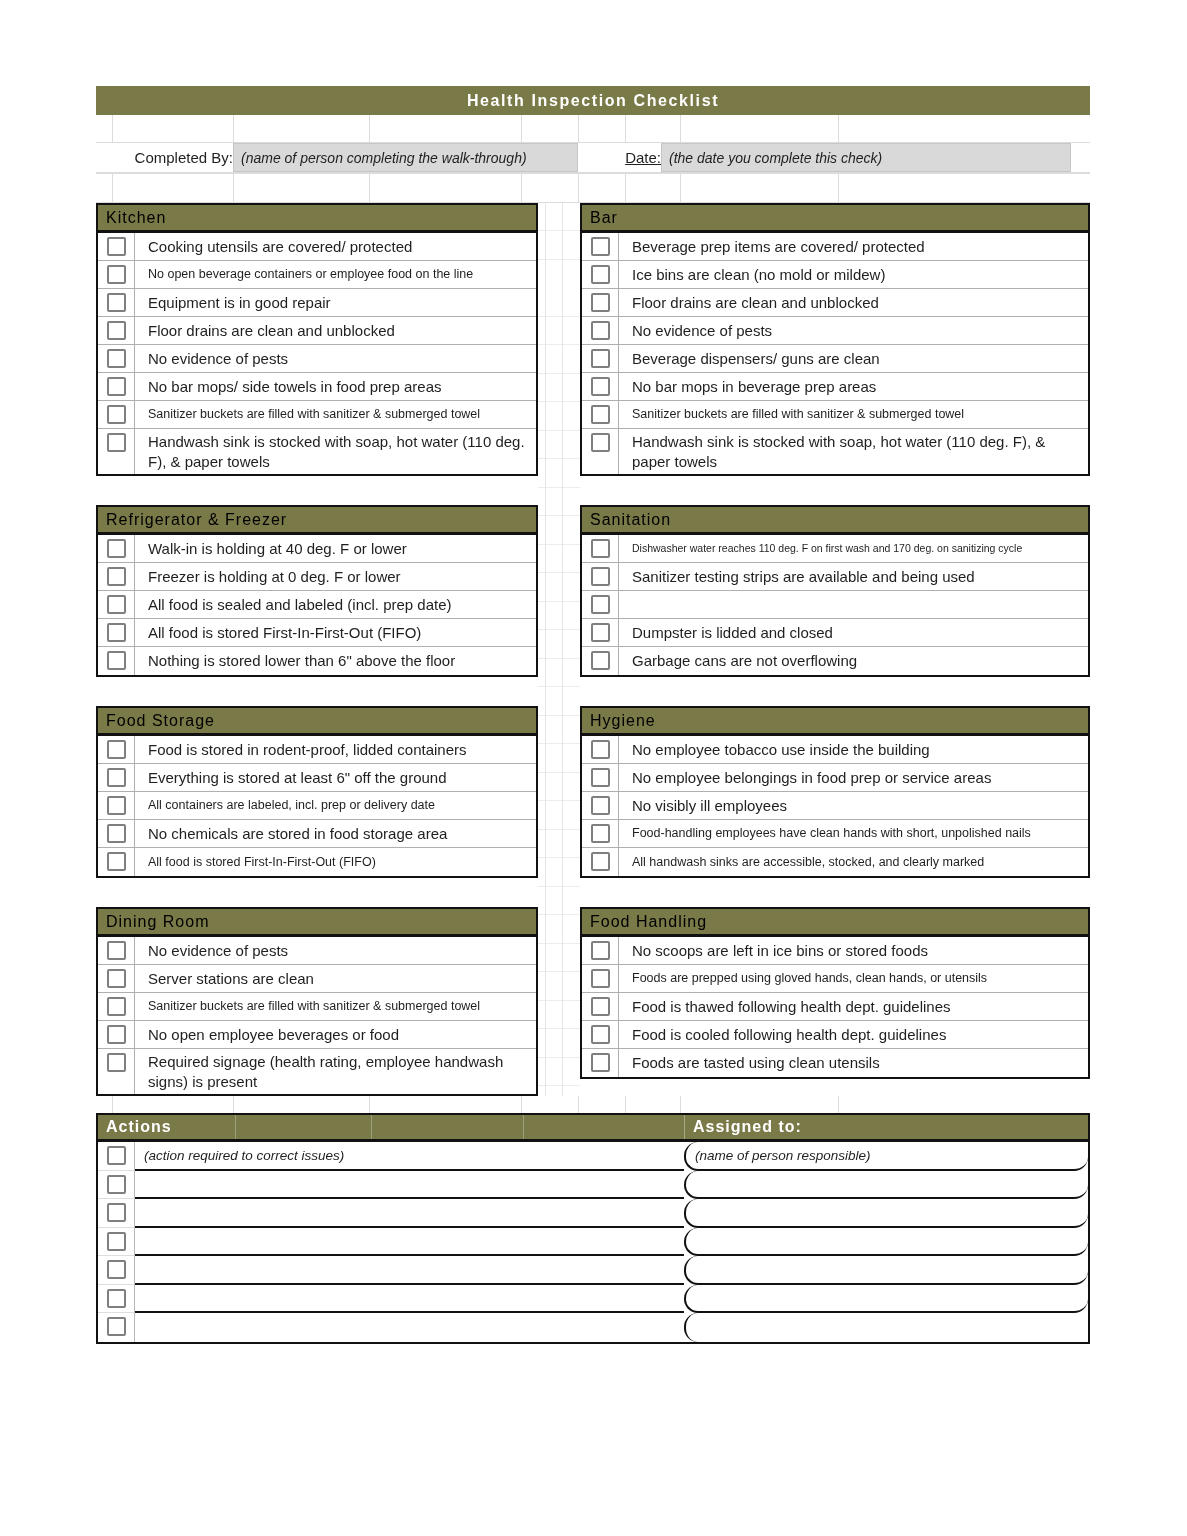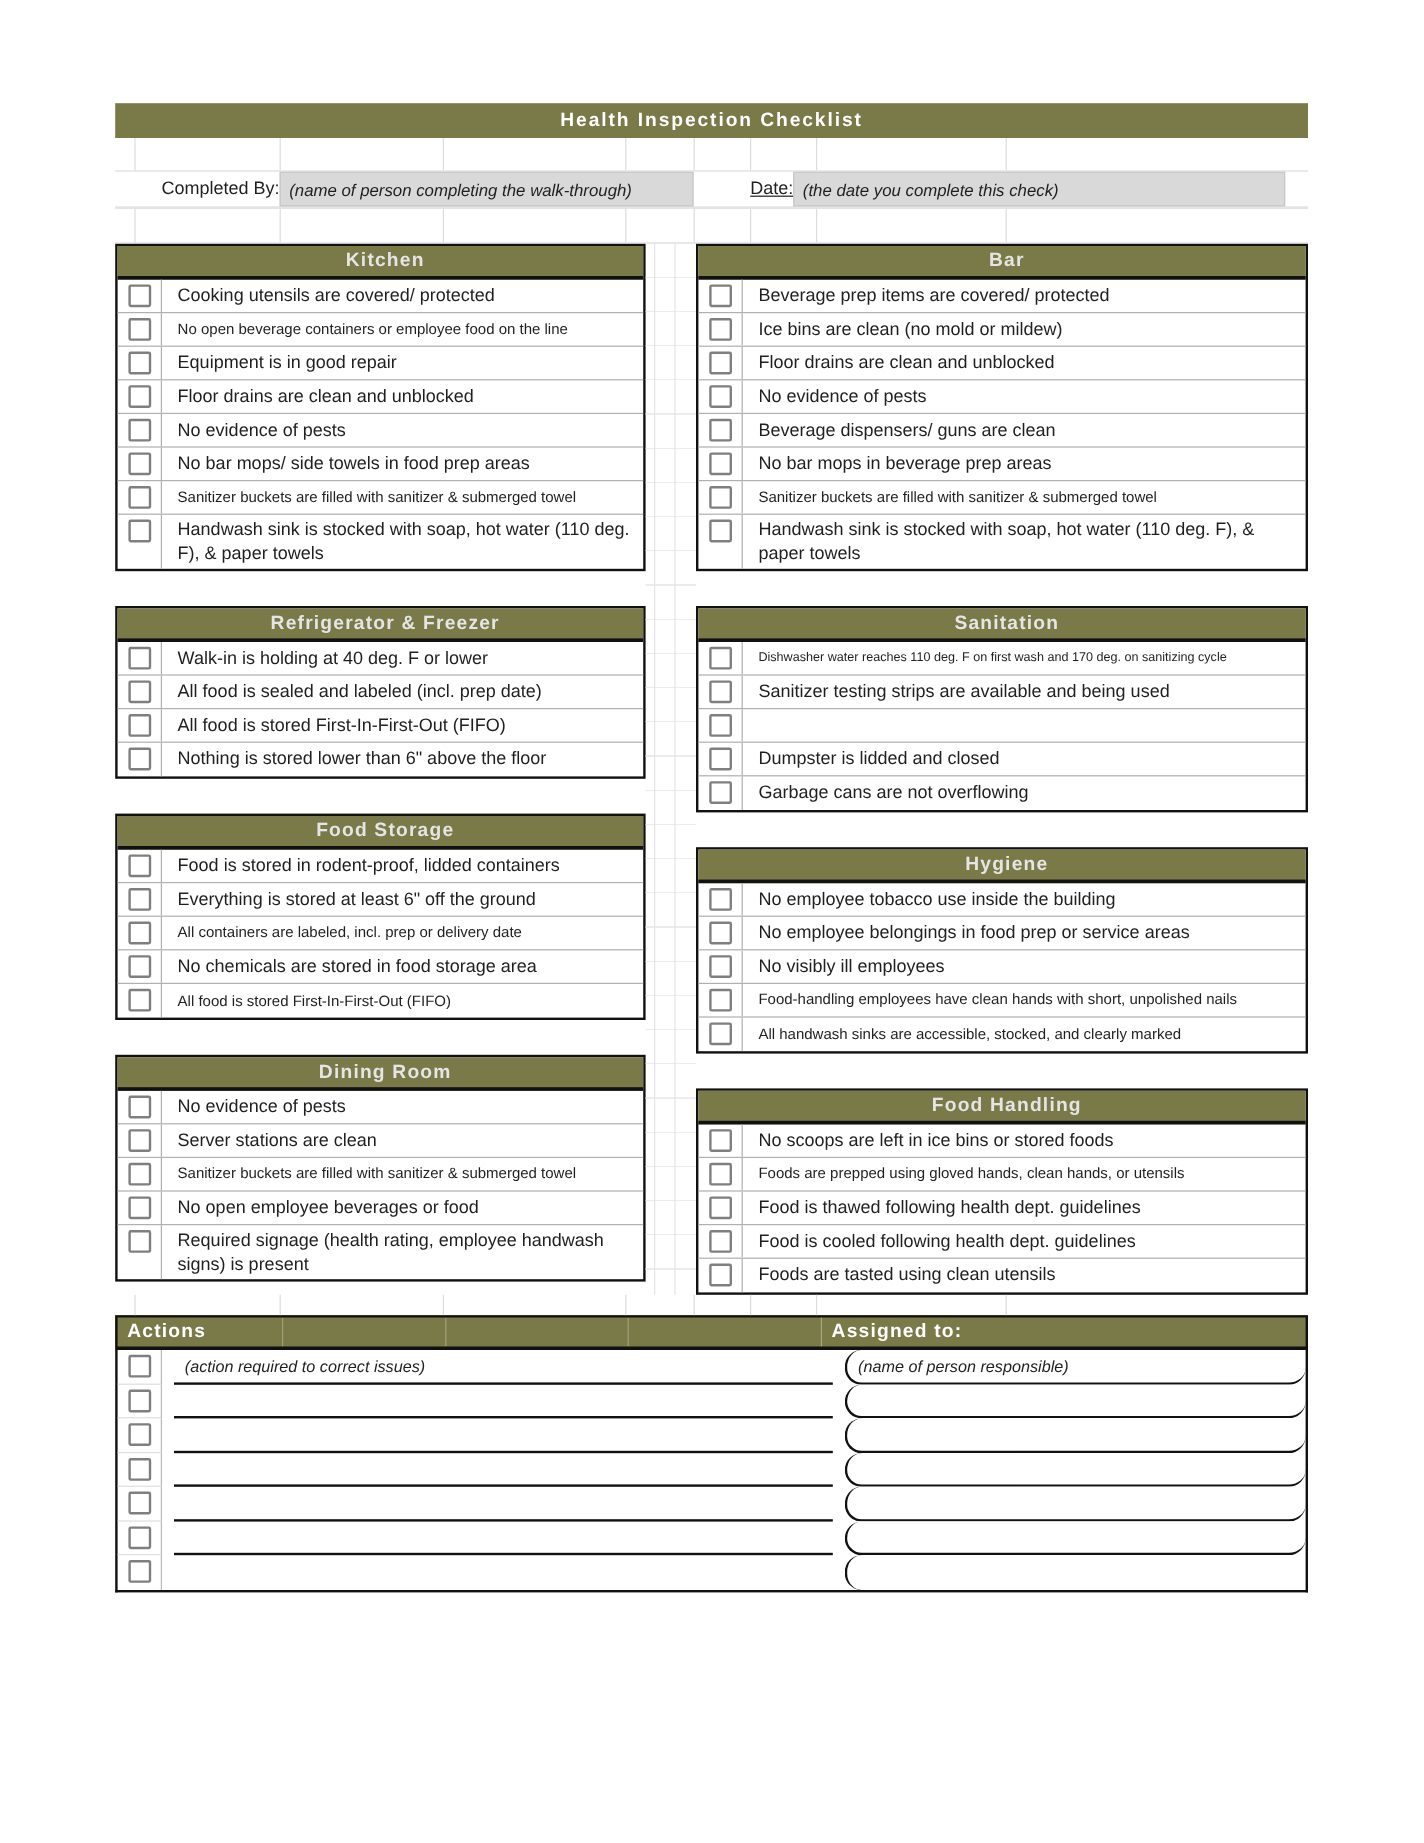--- a/index.html
+++ b/index.html
@@ -51,22 +51,22 @@
     background:
       linear-gradient(#e4e4e4,#e4e4e4) 7px 0/1px 100% no-repeat,
       linear-gradient(#e4e4e4,#e4e4e4) 24px 0/1px 100% no-repeat,
       repeating-linear-gradient(to bottom, transparent 0 27.5px, #ececec 27.5px 28.5px);
   }
   .col-right { width:510px; }
 
   .section { border:2px solid #111; margin-bottom:29px; background:#fff; }
   .section:last-child { margin-bottom:0; }
   .section-header {
-    background:#7a7948; color:#e5e5e5; font-weight:bold; font-size:16px; letter-spacing:1px;
-    padding:3px 0 3px 8px; border-bottom:3px solid #111; line-height:19px;text-align:center;
+    background:#7a7948; color:#000000; font-weight:normal; font-size:16px; letter-spacing:1px;
+    padding:3px 0 3px 8px; border-bottom:3px solid #111; line-height:19px;
   }
   .c-row { display:flex; border-bottom:1px solid #b0b0b0; min-height:28px; }
   .c-row:last-child { border-bottom:none; }
   .cb-cell { width:37px; flex:0 0 37px; border-right:1px solid #b0b0b0; display:flex; justify-content:center; align-items:flex-start; padding-top:4px; }
   .checkbox { width:19px; height:19px; border:2px solid #7f7f7f; border-radius:2px; background:#fff; }
   .row-text { flex:1; display:flex; align-items:center; padding:3px 8px 3px 13px; font-size:15px; line-height:1.3; }
   .row-text.md { font-size:12.5px; }
   .row-text.sm { font-size:10.5px; }
 
   
@@ -77,21 +77,21 @@
       linear-gradient(rgba(255,255,255,.28),rgba(255,255,255,.28)),
       linear-gradient(rgba(255,255,255,.28),rgba(255,255,255,.28)),
       linear-gradient(rgba(255,255,255,.28),rgba(255,255,255,.28));
     background-size:1px 100%,1px 100%,1px 100%;
     background-position:137px 0,273px 0,425px 0;
     background-repeat:no-repeat;
   }
   .actions-title { width:586px; padding-left:8px; }
   .assigned-title { flex:1; padding-left:8px; border-left:1px solid rgba(255,255,255,.35); }
   .actions-body { border:2px solid #111; border-top:none; }
-  .a-row { display:flex; min-height:28.5px;gap:10px; }
+  .a-row { display:flex; min-height:28.5px; }
   .a-cb { width:37px; flex:0 0 37px; border-right:1px solid #b9b9b9; border-bottom:1px solid #dedede; display:flex; justify-content:center; align-items:flex-start; padding-top:4px; }
   .a-action { width:549px; flex:0 0 549px; border-bottom:2px solid #111; font-style:italic; font-size:13.5px; display:flex; align-items:center; padding-left:9px; }
   .a-assigned { flex:1; border-left:2px solid #111; border-bottom:2px solid #111; font-style:italic; font-size:13.5px; display:flex; align-items:center; padding-left:9px;border-radius:14px; }
   .a-row:last-child .a-action, .a-row:last-child .a-assigned { border-bottom:none; }
   .a-row:last-child .a-cb { border-bottom:none; }
 </style>
 </head>
 <body>
 
 <div class="page">
@@ -168,20 +168,26 @@
             <div class="c-row">
               <div class="cb-cell">
                 <div class="checkbox"></div>
               </div>
               <div class="row-text lg">Walk-in is holding at 40 deg. F or lower</div>
             </div>
             <div class="c-row">
               <div class="cb-cell">
                 <div class="checkbox"></div>
               </div>
+              <div class="row-text lg">Freezer is holding at 0 deg. F or lower</div>
+            </div>
+            <div class="c-row">
+              <div class="cb-cell">
+                <div class="checkbox"></div>
+              </div>
               <div class="row-text lg">All food is sealed and labeled (incl. prep date)</div>
             </div>
             <div class="c-row">
               <div class="cb-cell">
                 <div class="checkbox"></div>
               </div>
               <div class="row-text lg">All food is stored First-In-First-Out (FIFO)</div>
             </div>
             <div class="c-row">
               <div class="cb-cell">

